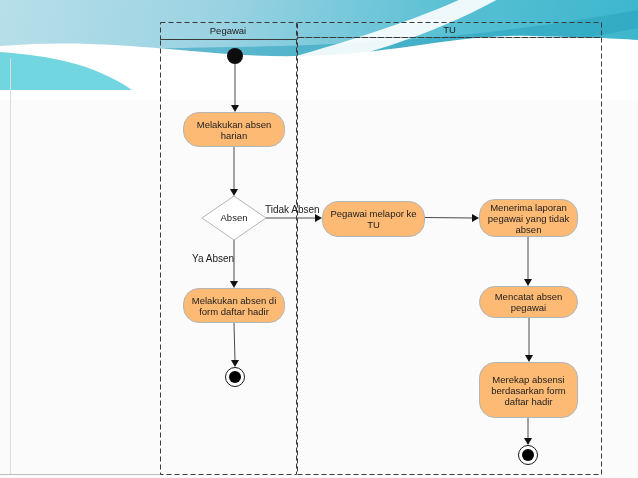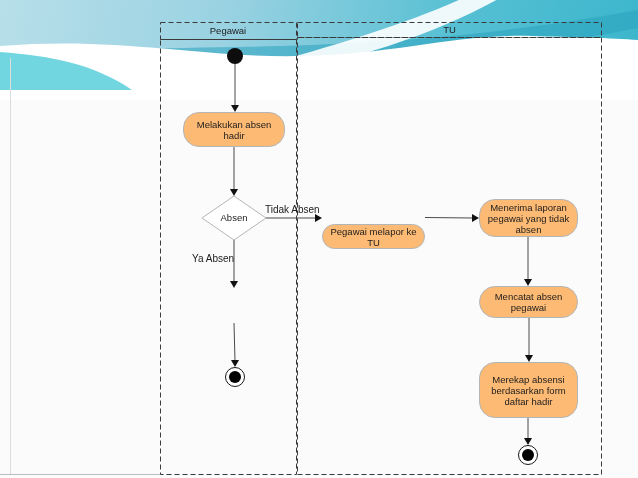--- a/index.html
+++ b/index.html
@@ -33,21 +33,21 @@
   
   .activity{
     position:absolute; box-sizing:border-box;
     background:#fdba74; border:1px solid #b3b6b9; border-radius:16px;
     display:flex; flex-direction:column; justify-content:center; align-items:center;
     font-size:9.5px; line-height:11px; color:#1c1c1c; text-align:center;
   }
   .activity .ln{white-space:nowrap;}
   #node-a1{left:183px; top:112px; width:102px; height:35px;}
   #node-a2{left:183px; top:288px; width:102px; height:35px;}
-  #node-a3{left:322px; top:201px; width:103px; height:25px;margin-top:23px;}
+  #node-a3{left:322px; top:201px; width:103px; height:36px;}
   #node-a4{left:479px; top:199px; width:99px;  height:38px;}
   #node-a5{left:479px; top:286px; width:99px;  height:32px;}
   #node-a6{left:479px; top:362px; width:99px;  height:56px;}
   
   .decision-label{
     position:absolute; left:202px; top:212px; width:64px; text-align:center;
     font-size:9.5px; color:#1c1c1c;
   }
   .edge-label{
     position:absolute; font-size:10px; color:#202020; white-space:nowrap;
@@ -118,23 +118,27 @@
       <circle cx="528" cy="455" r="9.5" fill="#ffffff" stroke="#1a1a1a" stroke-width="1"></circle>
       <circle cx="528" cy="455" r="6" fill="#000000"></circle>
     </g>
   </svg>
 
   <div class="lane-label pegawai">Pegawai</div>
   <div class="lane-label tu">TU</div>
 
   <div class="activity" id="node-a1">
     <div class="ln">Melakukan absen</div>
-    <div class="ln">hadir</div>
+    <div class="ln">harian</div>
   </div>
 
+  <div class="activity" id="node-a2">
+    <div class="ln">Melakukan absen di</div>
+    <div class="ln">form daftar hadir</div>
+  </div>
 
   <div class="activity" id="node-a3">
     <div class="ln">Pegawai melapor ke</div>
     <div class="ln">TU</div>
   </div>
 
   <div class="activity" id="node-a4">
     <div class="ln">Menerima laporan</div>
     <div class="ln">pegawai yang tidak</div>
     <div class="ln">absen</div>

